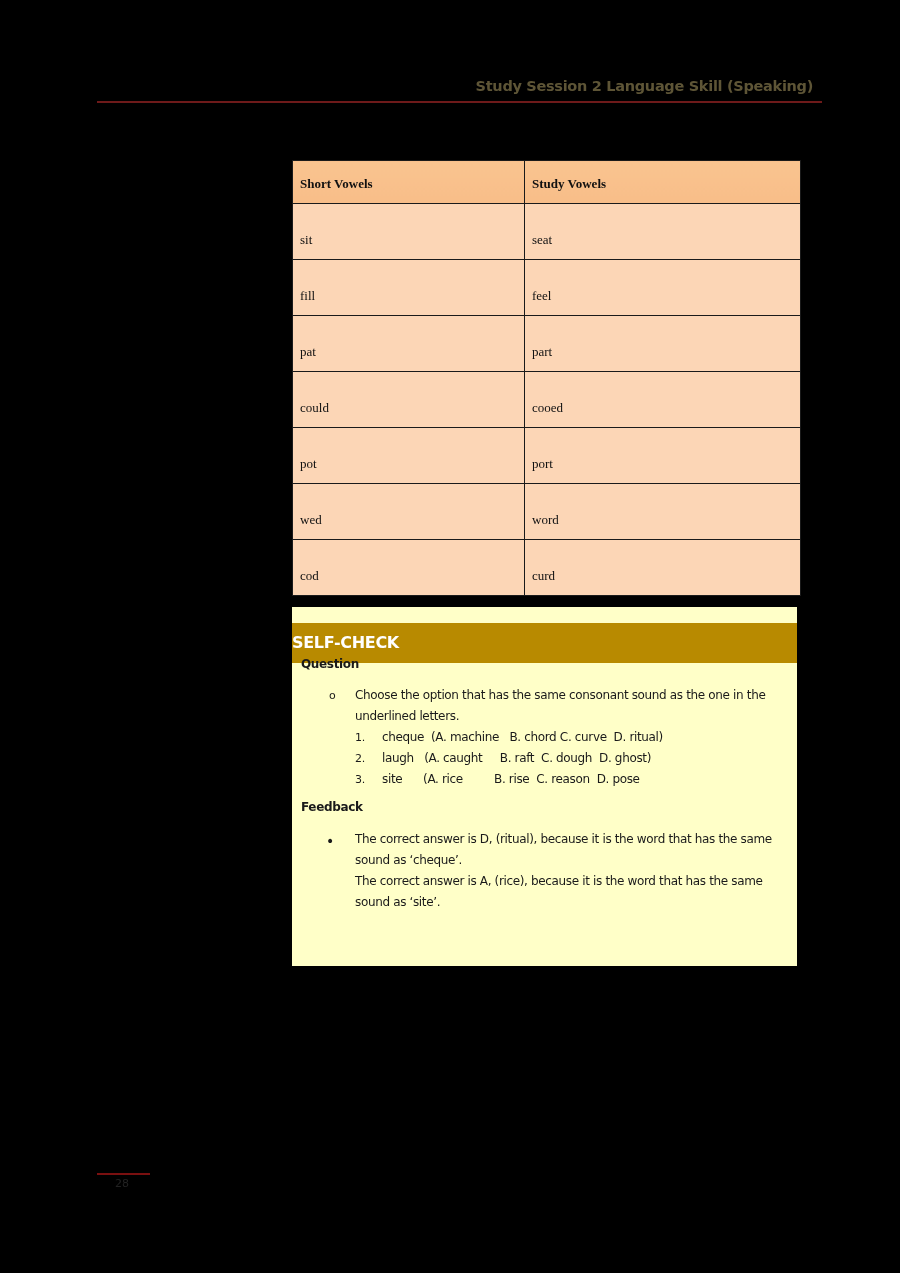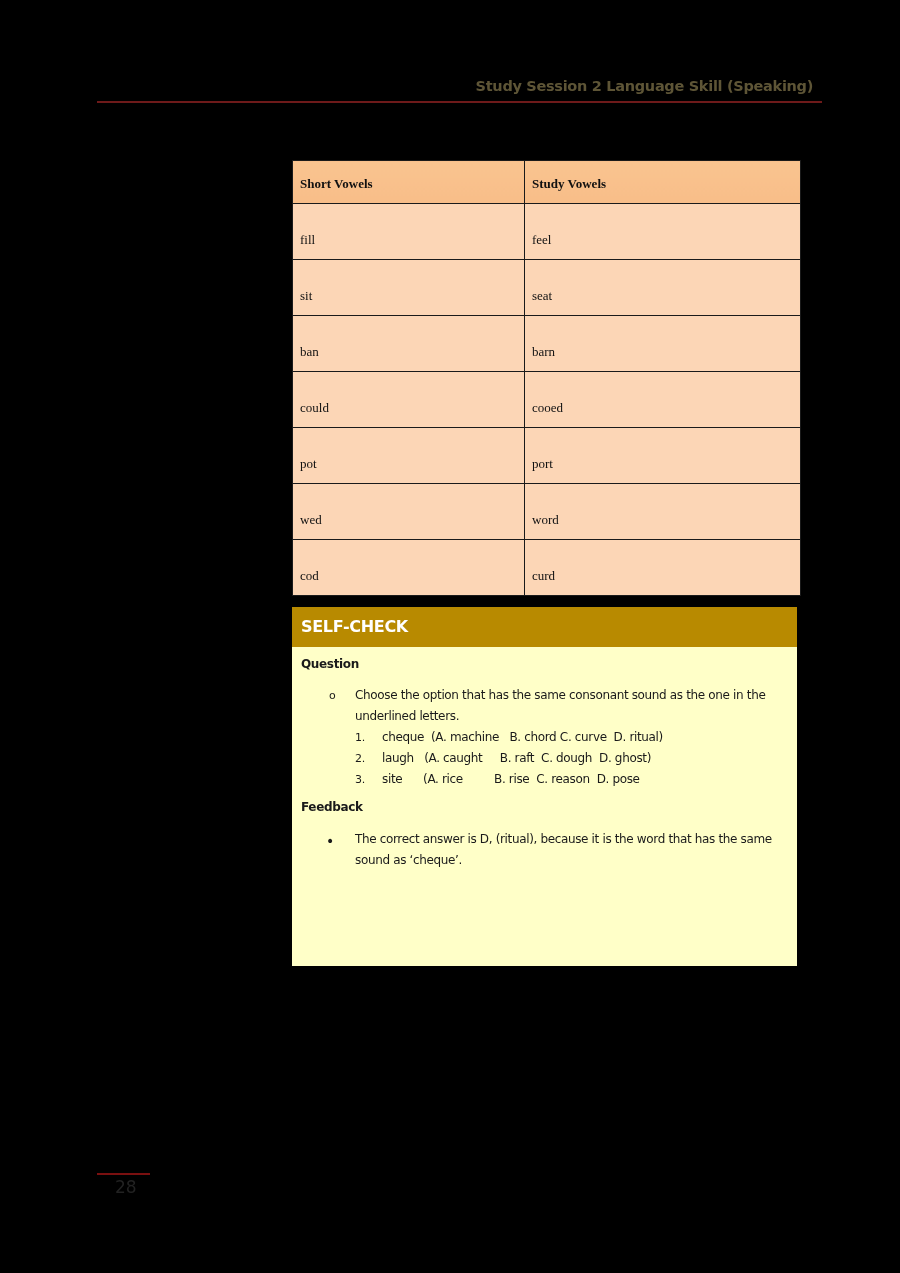--- a/index.html
+++ b/index.html
@@ -5,58 +5,58 @@
   html, body { margin:0; padding:0; }
   body { width:900px; height:1273px; background:#000; position:relative; overflow:hidden; font-family:"Liberation Sans", sans-serif; }
   .header-title { position:absolute; right:87px; top:78px; color:#5e5536; font-family:"DejaVu Sans", sans-serif; font-size:14.5px; letter-spacing:-0.3px;font-weight:bold; }
   .header-rule { position:absolute; left:97px; top:101px; width:725px; height:2px; background:#6e1a1a; }
   table.vowels { position:absolute; left:292px; top:160px; width:509px; border-collapse:collapse; font-family:"Liberation Serif", serif; font-size:13px; color:#111; }
   table.vowels td, table.vowels th { border:1px solid #1a1a1a; height:39px; padding:16px 0 0 7px; text-align:left; vertical-align:middle; }
   table.vowels th { background:linear-gradient(#f9c490,#f8bd88); font-weight:bold; padding-top:3px; }
   table.vowels td { background:#fcd6b6; }
   table.vowels td.c1, table.vowels th.c1 { width:224px; }
   .selfcheck { position:absolute; left:292px; top:607px; width:505px; height:359px; background:#ffffc8; }
-  .sc-head { background:#b88a00; color:#fff; font-family:"DejaVu Sans", sans-serif; font-weight:bold; font-size:16px; height:40px; line-height:40px; padding-left:9px; letter-spacing:-0.3px; }
+  .sc-head { background:#b88a00; color:#fff; font-family:"DejaVu Sans", sans-serif; font-weight:bold; font-size:16px; height:40px; line-height:40px; letter-spacing:-0.3px;margin-top:16px; }
   .sc-body { font-family:"DejaVu Sans", sans-serif; font-size:12px; color:#1a1a1a; letter-spacing:-0.35px; }
   .sc-label { position:absolute; left:9px; font-weight:bold; }
   .q-bullet { position:absolute; left:37px; top:82px; font-size:11px; }
   .q-text { position:absolute; left:63px; top:78px; width:430px; line-height:21px; }
   .opt { position:absolute; left:63px; line-height:21px; }
   .opt .num { display:inline-block; width:27px; font-size:11px; }
   .fb-bullet { position:absolute; left:34px; top:226px; font-size:14px; }
   .fb-text { position:absolute; left:63px; top:222px; width:432px; line-height:21px; }
   .fb-text div { }
   .footer-rule { position:absolute; left:97px; top:1173px; width:53px; height:2px; background:#7a1010; }
-  .page-num { position:absolute; left:115px; top:1177px; color:#222; font-family:"DejaVu Sans", sans-serif; font-size:17px; }
+  .page-num { position:absolute; left:115px; top:1177px; color:#222; font-family:"DejaVu Sans", sans-serif; font-size:11px; }
 </style>
 </head>
 <body>
 
 <div class="header-title">Study Session 2  Language Skill (Speaking)</div>
 <div class="header-rule"></div>
 
 <table class="vowels">
   <thead>
     <tr>
       <th class="c1">Short Vowels</th>
       <th>Study Vowels</th>
     </tr>
   </thead>
   <tbody>
     <tr>
+        <td class="c1">sit</td>
+        <td>seat</td>
+      </tr>
+    <tr>
         <td class="c1">fill</td>
         <td>feel</td>
       </tr>
     <tr>
-        <td class="c1">sit</td>
-        <td>seat</td>
-      </tr>
-    <tr>
-        <td class="c1">ban</td>
-        <td>barn</td>
+        <td class="c1">pat</td>
+        <td>part</td>
       </tr>
     <tr>
         <td class="c1">could</td>
         <td>cooed</td>
       </tr>
     <tr>
         <td class="c1">pot</td>
         <td>port</td>
       </tr>
     <tr>
@@ -76,18 +76,19 @@
     <div class="sc-label" style="top:50px">Question</div>
     <div class="q-bullet">o</div>
     <div class="q-text">Choose the option that has the same consonant sound as the one in the underlined letters.</div>
     <div class="opt" style="top:120px"><span class="num">1.</span><span style="white-space:pre">cheque  (A. machine   B. chord C. curve  D. ritual)</span></div>
     <div class="opt" style="top:141px"><span class="num">2.</span><span style="white-space:pre">laugh   (A. caught     B. raft  C. dough  D. ghost)</span></div>
     <div class="opt" style="top:162px"><span class="num">3.</span><span style="white-space:pre">site      (A. rice         B. rise  C. reason  D. pose</span></div>
     <div class="sc-label" style="top:193px">Feedback</div>
     <div class="fb-bullet">•</div>
     <div class="fb-text">
       <div>The correct answer is D, (ritual), because it is the word that has the same sound as ‘cheque’.</div>
+      <div>The correct answer is A, (rice), because it is the word that has the same sound as ‘site’.</div>
     </div>
   </div>
 </div>
 
 <div class="footer-rule"></div>
 <div class="page-num">28</div>
 
 </body></html>

